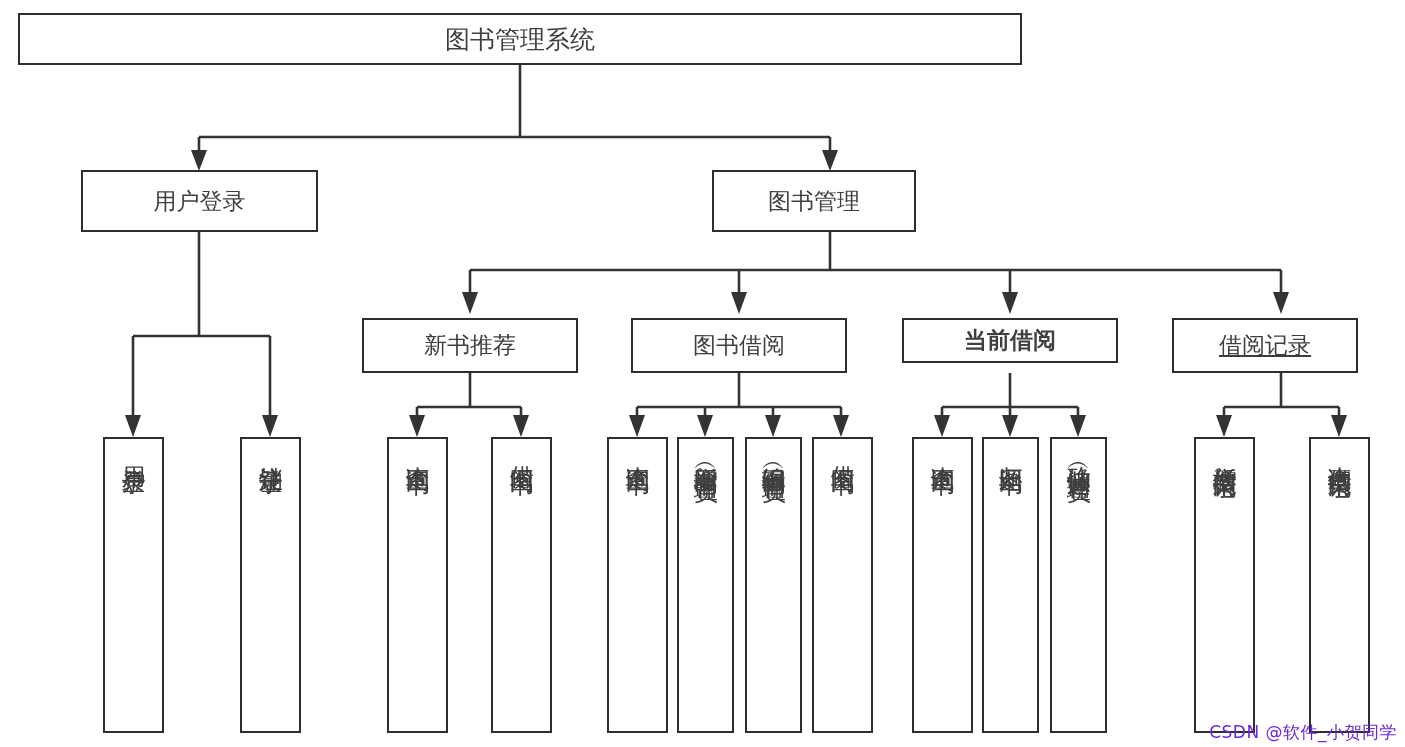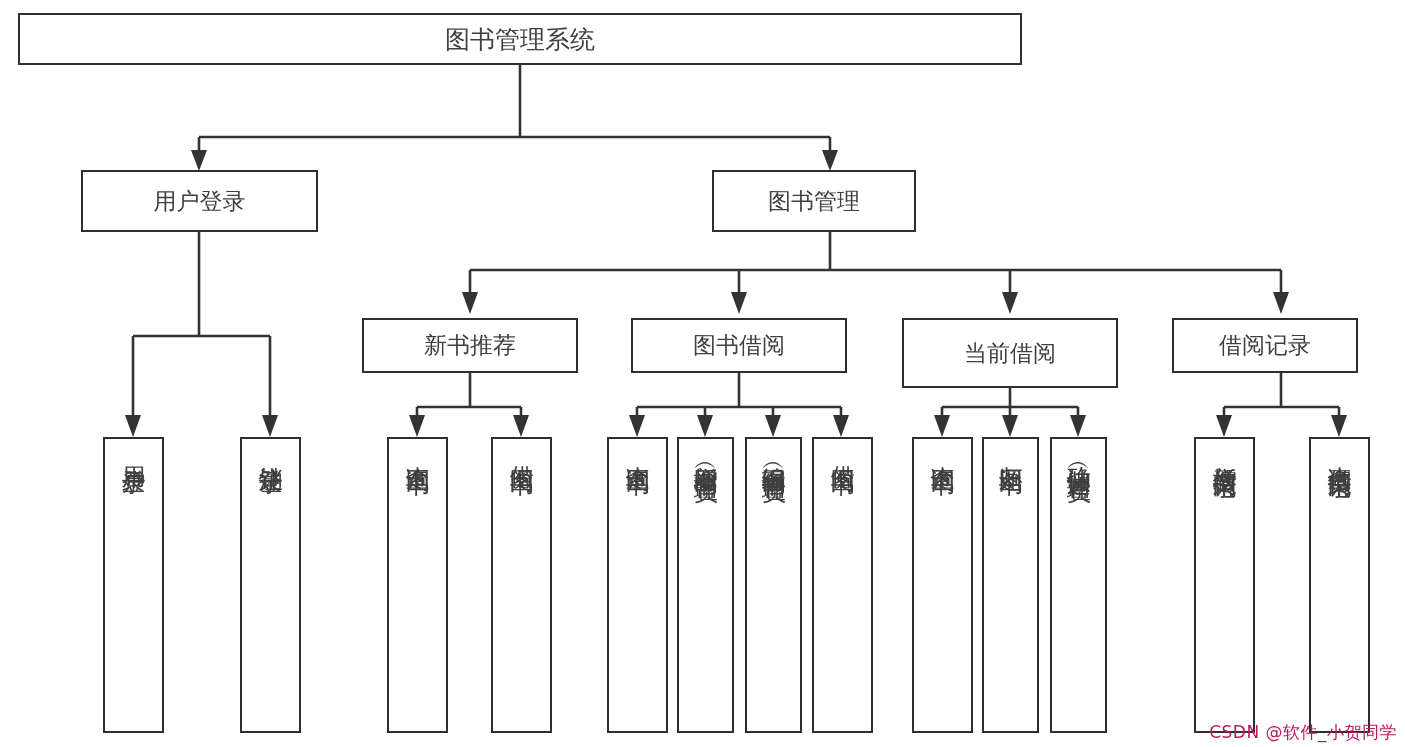--- a/index.html
+++ b/index.html
@@ -76,21 +76,21 @@
     letter-spacing: 2px;
     white-space: nowrap;
     color: #3f3f3f;
   }
   
   #watermark {
     position: absolute;
     right: 8px;
     bottom: 3px;
     font-size: 17px;
-    color: #be185d;
+    color: #6d28d9;
     white-space: nowrap;
     letter-spacing: 0.5px;
     font-family: "DejaVu Sans", "Liberation Sans", sans-serif;
   }
 </style>
 </head>
 <body>
 
 <div id="canvas">
 
@@ -176,25 +176,25 @@
   </div>
 
   <div class="node branch" style="left:362px; top:318px; width:216px; height:55px;text-align:center;">
     <span class="node-label">新书推荐</span>
   </div>
 
   <div class="node branch" style="left:631px; top:318px; width:216px; height:55px;">
     <span class="node-label">图书借阅</span>
   </div>
 
-  <div class="node branch" style="left:902px; top:318px; width:216px; height:70px;">
+  <div class="node branch" style="left:902px; top:318px; width:216px; height:45px;font-weight:bold;">
     <span class="node-label">当前借阅</span>
   </div>
 
-  <div class="node branch" style="left:1172px; top:318px; width:186px; height:55px;">
+  <div class="node branch" style="left:1172px; top:318px; width:186px; height:55px;text-decoration:underline;">
     <span class="node-label">借阅记录</span>
   </div>
 
   <div class="node leaf" style="left:103px; top:437px; width:61px; height:296px;">
     <span class="node-label">用户登录</span>
   </div>
 
   <div class="node leaf" style="left:240px; top:437px; width:61px; height:296px;">
     <span class="node-label">注销登录</span>
   </div>

